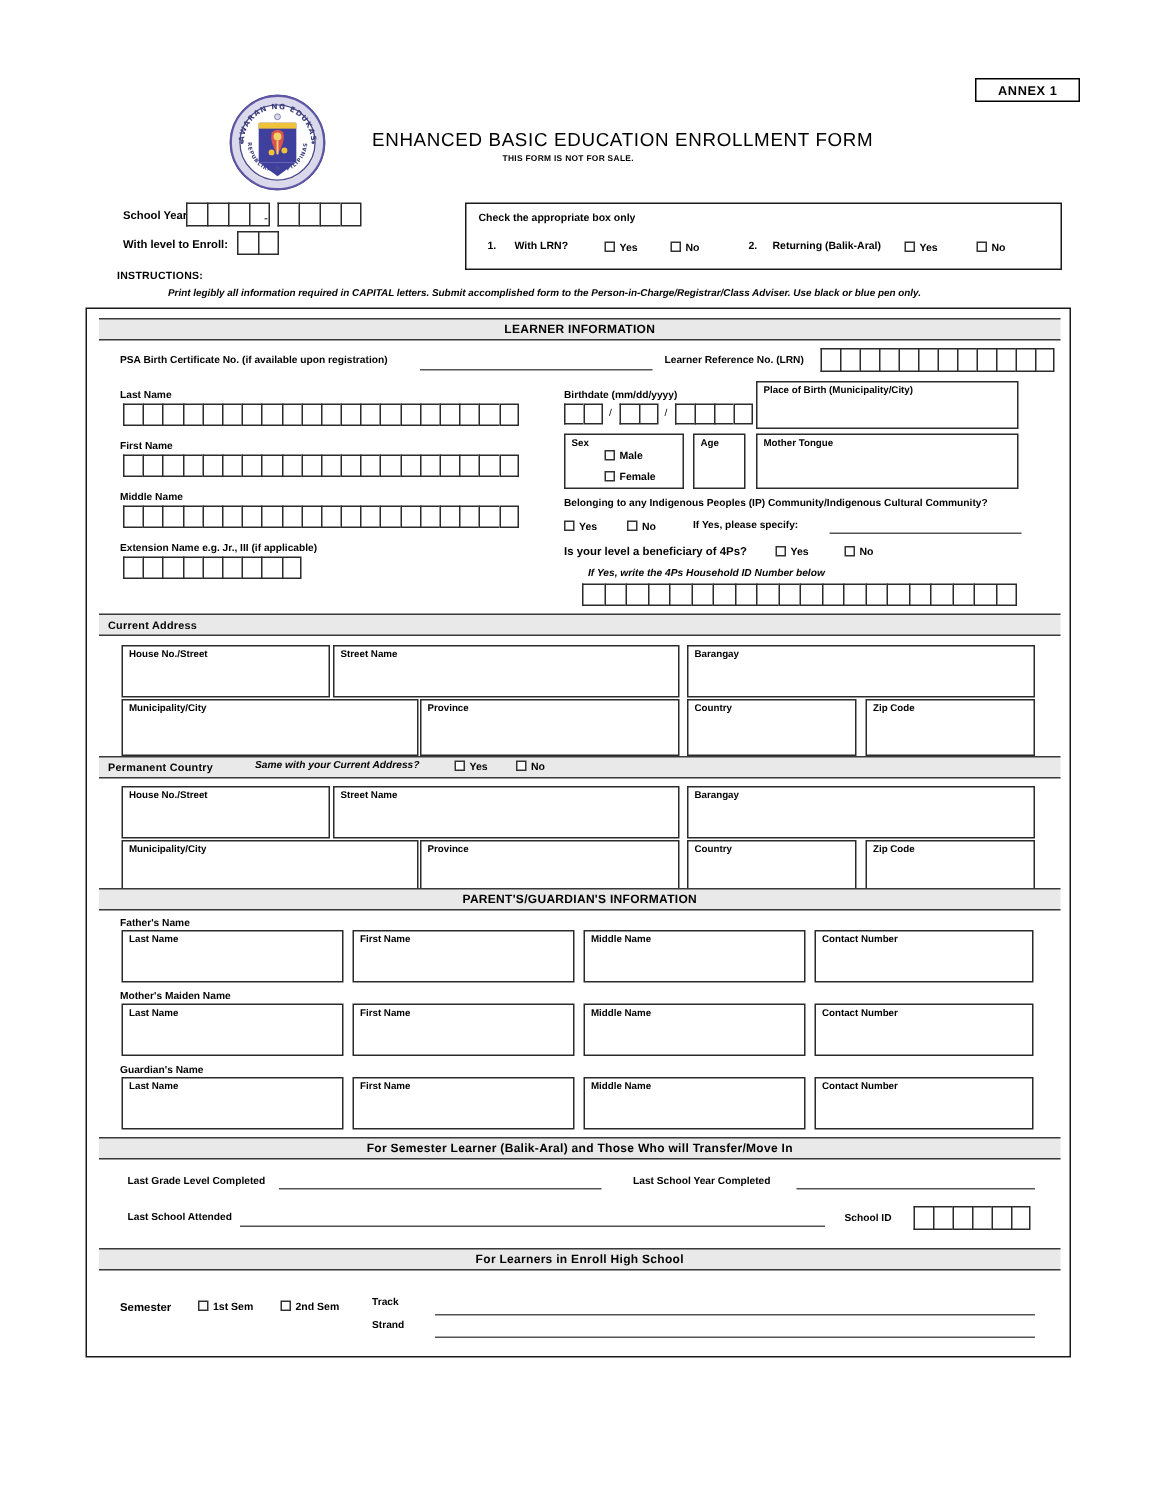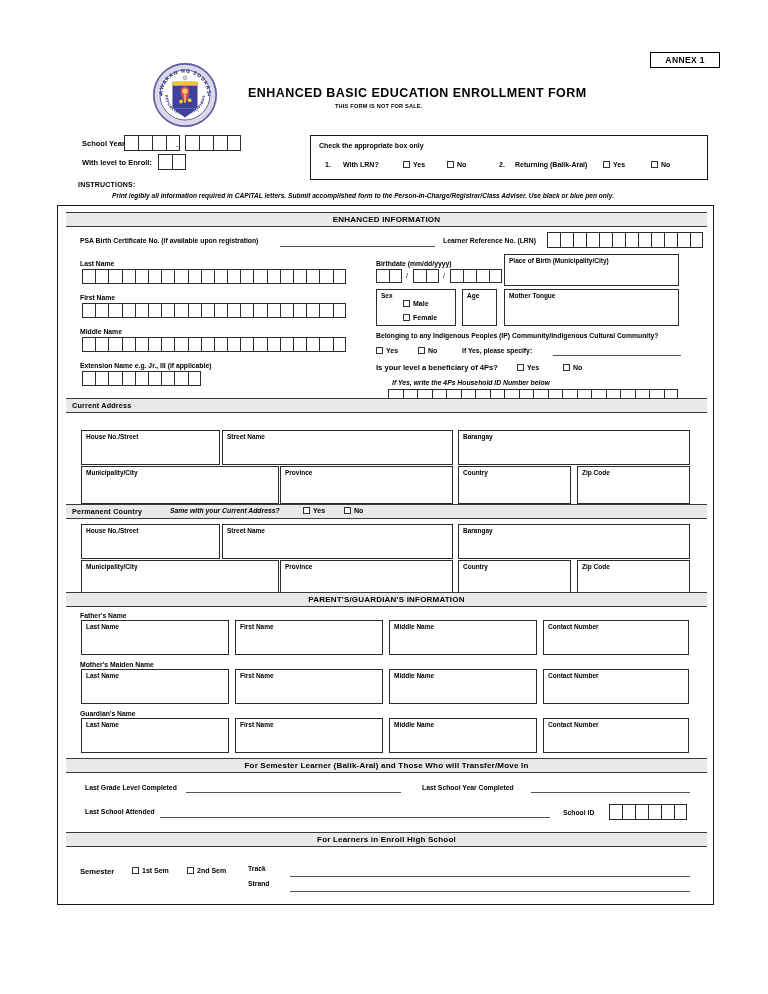--- a/index.html
+++ b/index.html
@@ -17,21 +17,21 @@
     border:1px solid #000;background:#fff;
     font-size:8.5px;font-weight:bold;letter-spacing:.4px;
     padding:2px 14px;
   }
 
   
   .header{position:absolute;left:0;top:60px;width:768px;height:60px;}
   .seal{position:absolute;left:152px;top:2px;width:66px;height:66px;}
   .title{
     position:absolute;left:248px;top:26px;
-    font-size:12.5px;font-weight:bold;letter-spacing:.45px;
+    font-size:12.5px;font-weight:normal;letter-spacing:.45px;
   }
   .subtitle{
     position:absolute;left:335px;top:43px;
     font-size:5.6px;font-weight:bold;letter-spacing:.2px;
   }
 
   
   .sy-label{position:absolute;left:82px;top:139px;font-size:7.5px;font-weight:bold;}
   .gl-label{position:absolute;left:82px;top:158px;font-size:7.5px;font-weight:bold;}
   .boxrow{position:absolute;display:flex;}
@@ -180,21 +180,21 @@
       <span class="cb"></span><span>No</span>
     </div>
   </div>
 
   <div class="instr-h">INSTRUCTIONS:</div>
   <div class="instr-b">Print legibly all information required in CAPITAL letters. Submit accomplished form to the Person-in-Charge/Registrar/Class Adviser. Use black or blue pen only.</div>
 
   <div class="frame">
 
     <div class="band" style="top:6px;">
-      <span>ENHANCED INFORMATION</span>
+      <span>LEARNER INFORMATION</span>
     </div>
 
     <div class="lb" style="left:22px;top:31px;">PSA Birth Certificate No. (if available upon registration)</div>
     <div class="rule" style="left:222px;top:40px;width:155px;"></div>
 
     <div class="lb" style="left:385px;top:31px;">Learner Reference No. (LRN)</div>
     <div class="boxrow" id="lrnBoxes" style="left:489px;top:26px;">
         <div class="cell dk" style="width: 13px; height: 16px;"></div>
         <div class="cell dk" style="width: 13px; height: 16px;"></div>
         <div class="cell dk" style="width: 13px; height: 16px;"></div>
@@ -368,21 +368,21 @@
         <div class="cell dk" style="width: 14.5px; height: 15px;"></div>
         <div class="cell dk" style="width: 14.5px; height: 15px;"></div>
         <div class="cell dk" style="width: 14.5px; height: 15px;"></div>
         <div class="cell dk" style="width: 14.5px; height: 15px;"></div>
         <div class="cell dk" style="width: 14.5px; height: 15px;"></div>
         <div class="cell dk" style="width: 14.5px; height: 15px;"></div>
         <div class="cell dk" style="width: 14.5px; height: 15px;"></div>
         <div class="cell dk" style="width: 14.5px; height: 15px;"></div>
       </div>
 
-    <div class="band left" style="top:192px;">
+    <div class="band left" style="top:203px;">
       <span>Current Address</span>
     </div>
 
     <div class="fbox" style="left:23px;top:224px;width:139px;height:35px;">
       <span class="cap">House No./Street</span>
     </div>
     <div class="fbox" style="left:164px;top:224px;width:231px;height:35px;">
       <span class="cap">Street Name</span>
     </div>
     <div class="fbox" style="left:400px;top:224px;width:232px;height:35px;">

